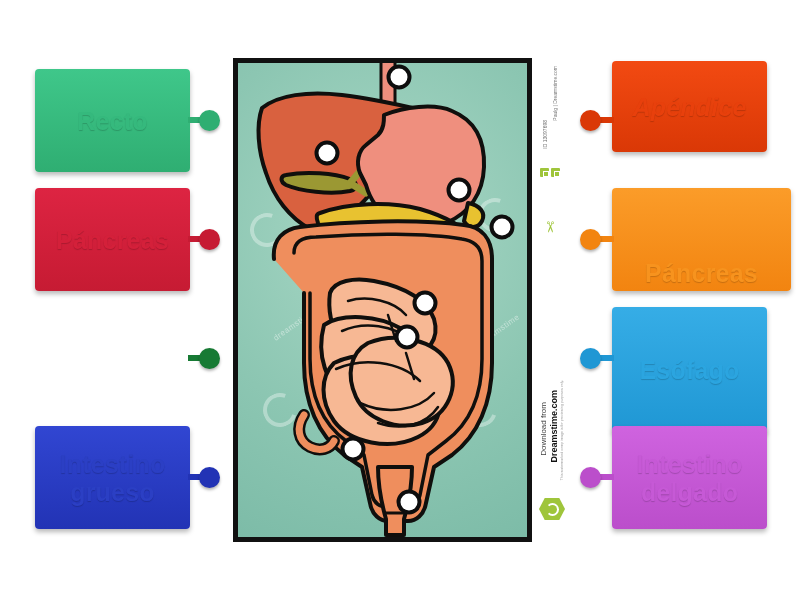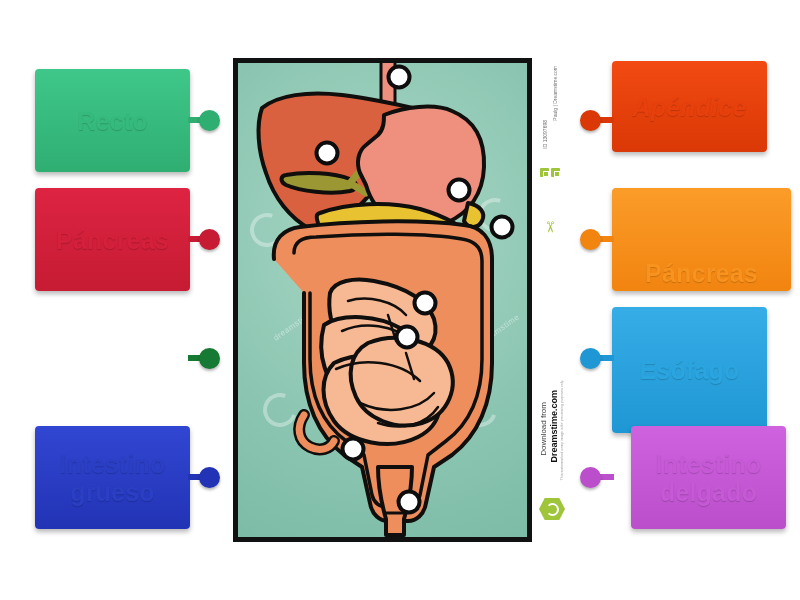--- a/index.html
+++ b/index.html
@@ -183,21 +183,21 @@
   </div>
   <div class="conn" style="left:592px; top:236px; width:22px; color:#f28410;"></div>
   <div class="knob" style="left:580px; top:229px; color:#f28410;"></div>
 
   <div class="card" style="left:612px; top:307px; width:155px; height:126px; color:#2ba5e0; background:linear-gradient(#36ade6,#1f97d4);">
     <span class="txt">Esófago</span>
   </div>
   <div class="conn" style="left:592px; top:355px; width:22px; color:#1f97d4;"></div>
   <div class="knob" style="left:580px; top:348px; color:#1f97d4;"></div>
 
-  <div class="card" style="left:631px; top:426px; width:155px; height:103px; color:#c659d6; background:linear-gradient(#cf63df,#bb4ecb);">
+  <div class="card" style="left:612px; top:426px; width:155px; height:103px; color:#c659d6; background:linear-gradient(#cf63df,#bb4ecb);">
     <span class="txt">Intestino delgado</span>
   </div>
   <div class="conn" style="left:592px; top:474px; width:22px; color:#bb4ecb;"></div>
   <div class="knob" style="left:580px; top:467px; color:#bb4ecb;"></div>
 
   <div class="imgframe">
     <div class="bg"></div>
 
     <div class="wm-ring" style="left:12px; top:150px;"></div>
     <div class="wm-ring" style="left:130px; top:45px;"></div>

